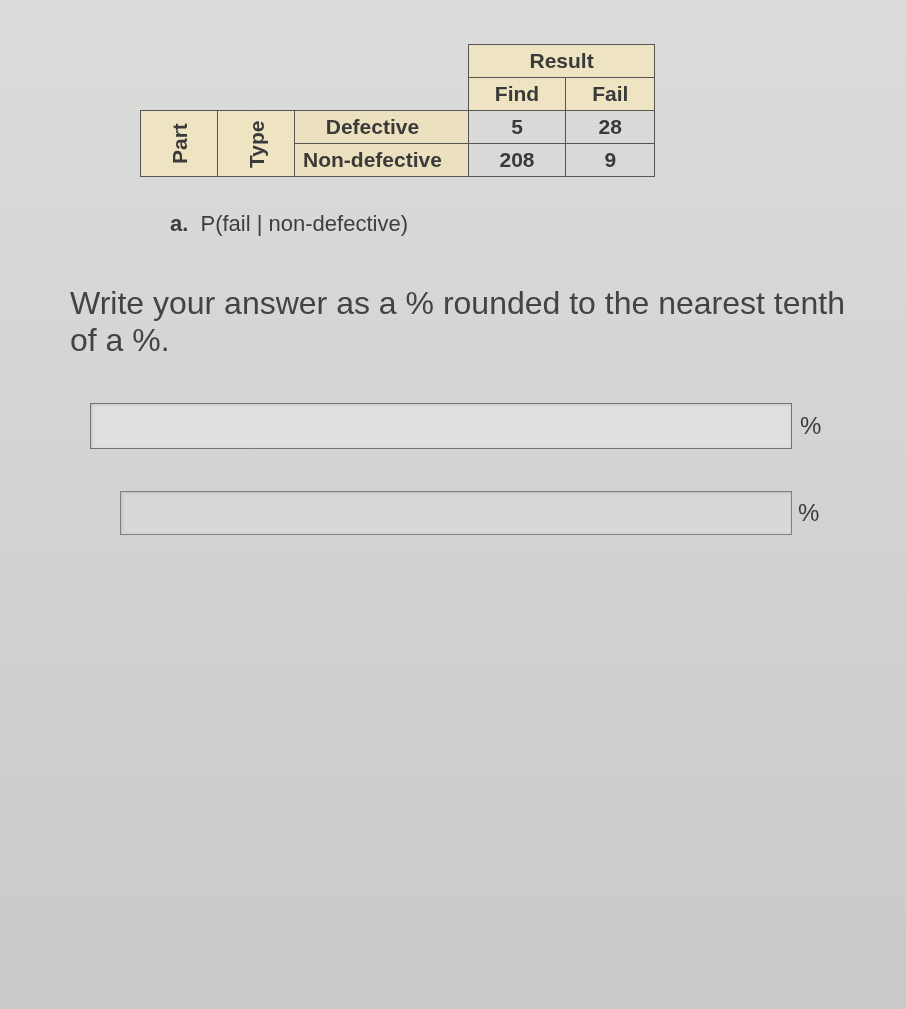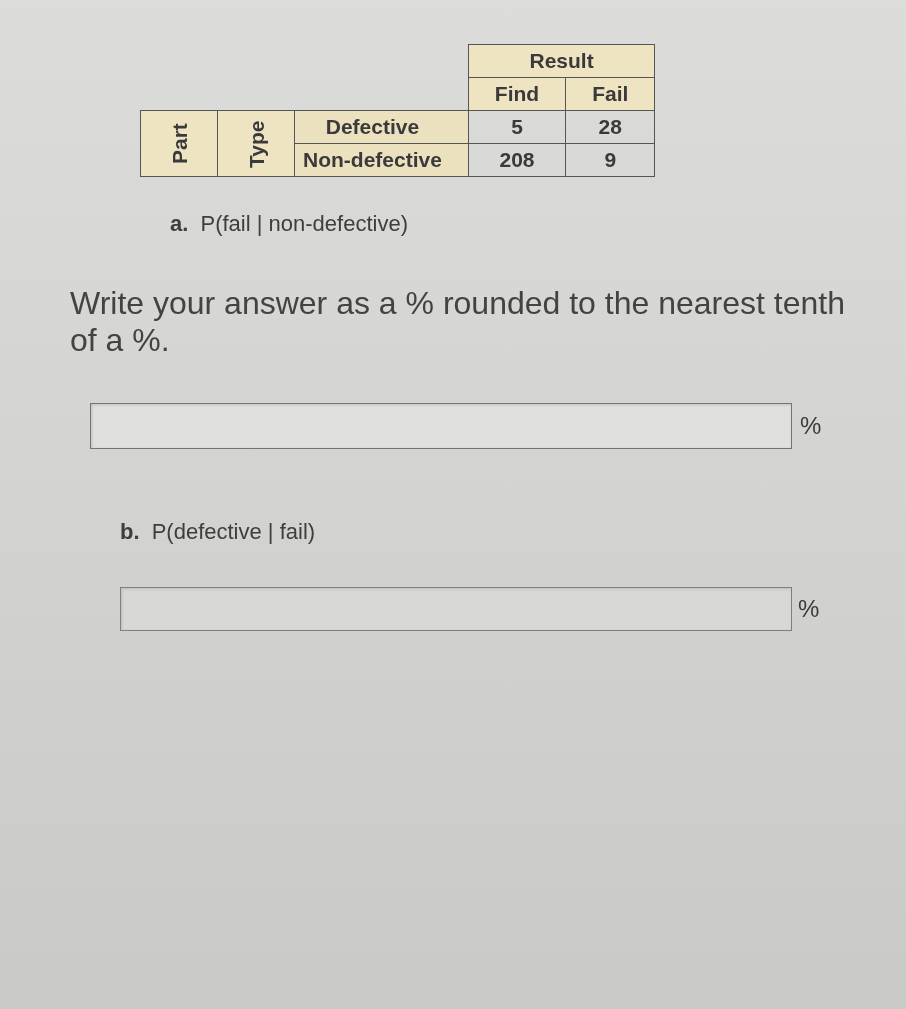--- a/index.html
+++ b/index.html
@@ -168,24 +168,20 @@
     <span>P(fail | non-defective)</span>
   </div>
 
   <div class="instruction">Write your answer as a % rounded to the nearest tenth of a %.</div>
 
   <div class="answer-row">
     <div class="answer-box"></div>
     <span class="unit">%</span>
   </div>
 
-  <div class="sub-item-b">
-    <span class="label">b.</span>
-    <span>P(defective | fail)</span>
-  </div>
 
 
   <div class="answer-row2">
     <div class="answer-box2"></div>
     <span class="unit">%</span>
   </div>
 
 </div>
 
 </body></html>

